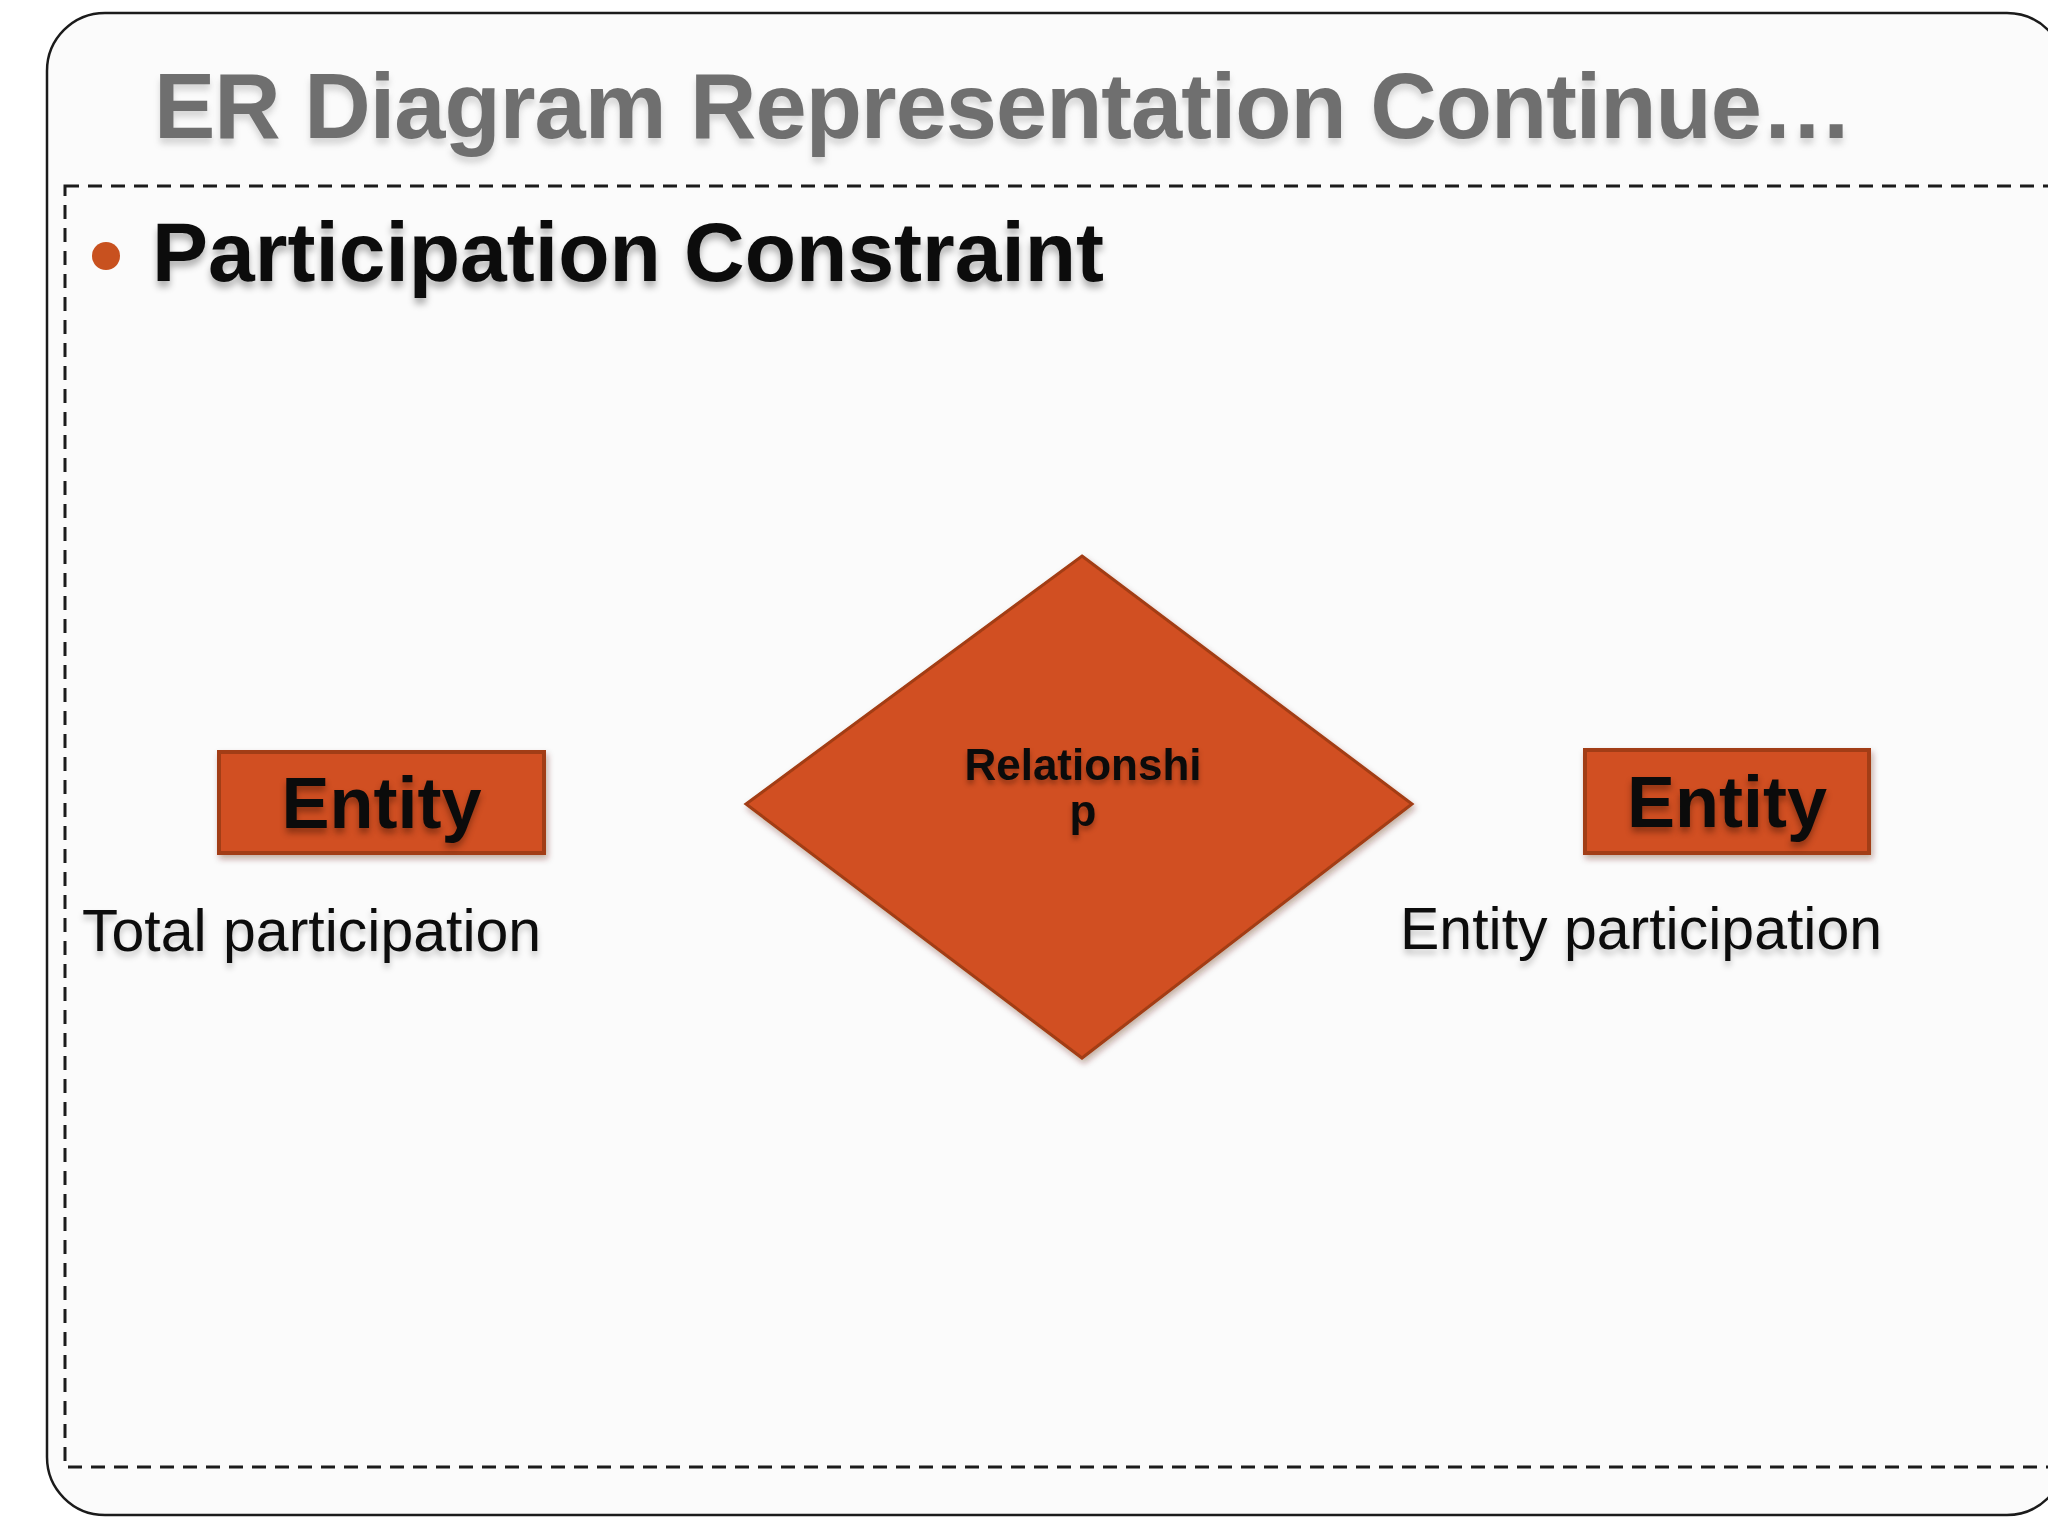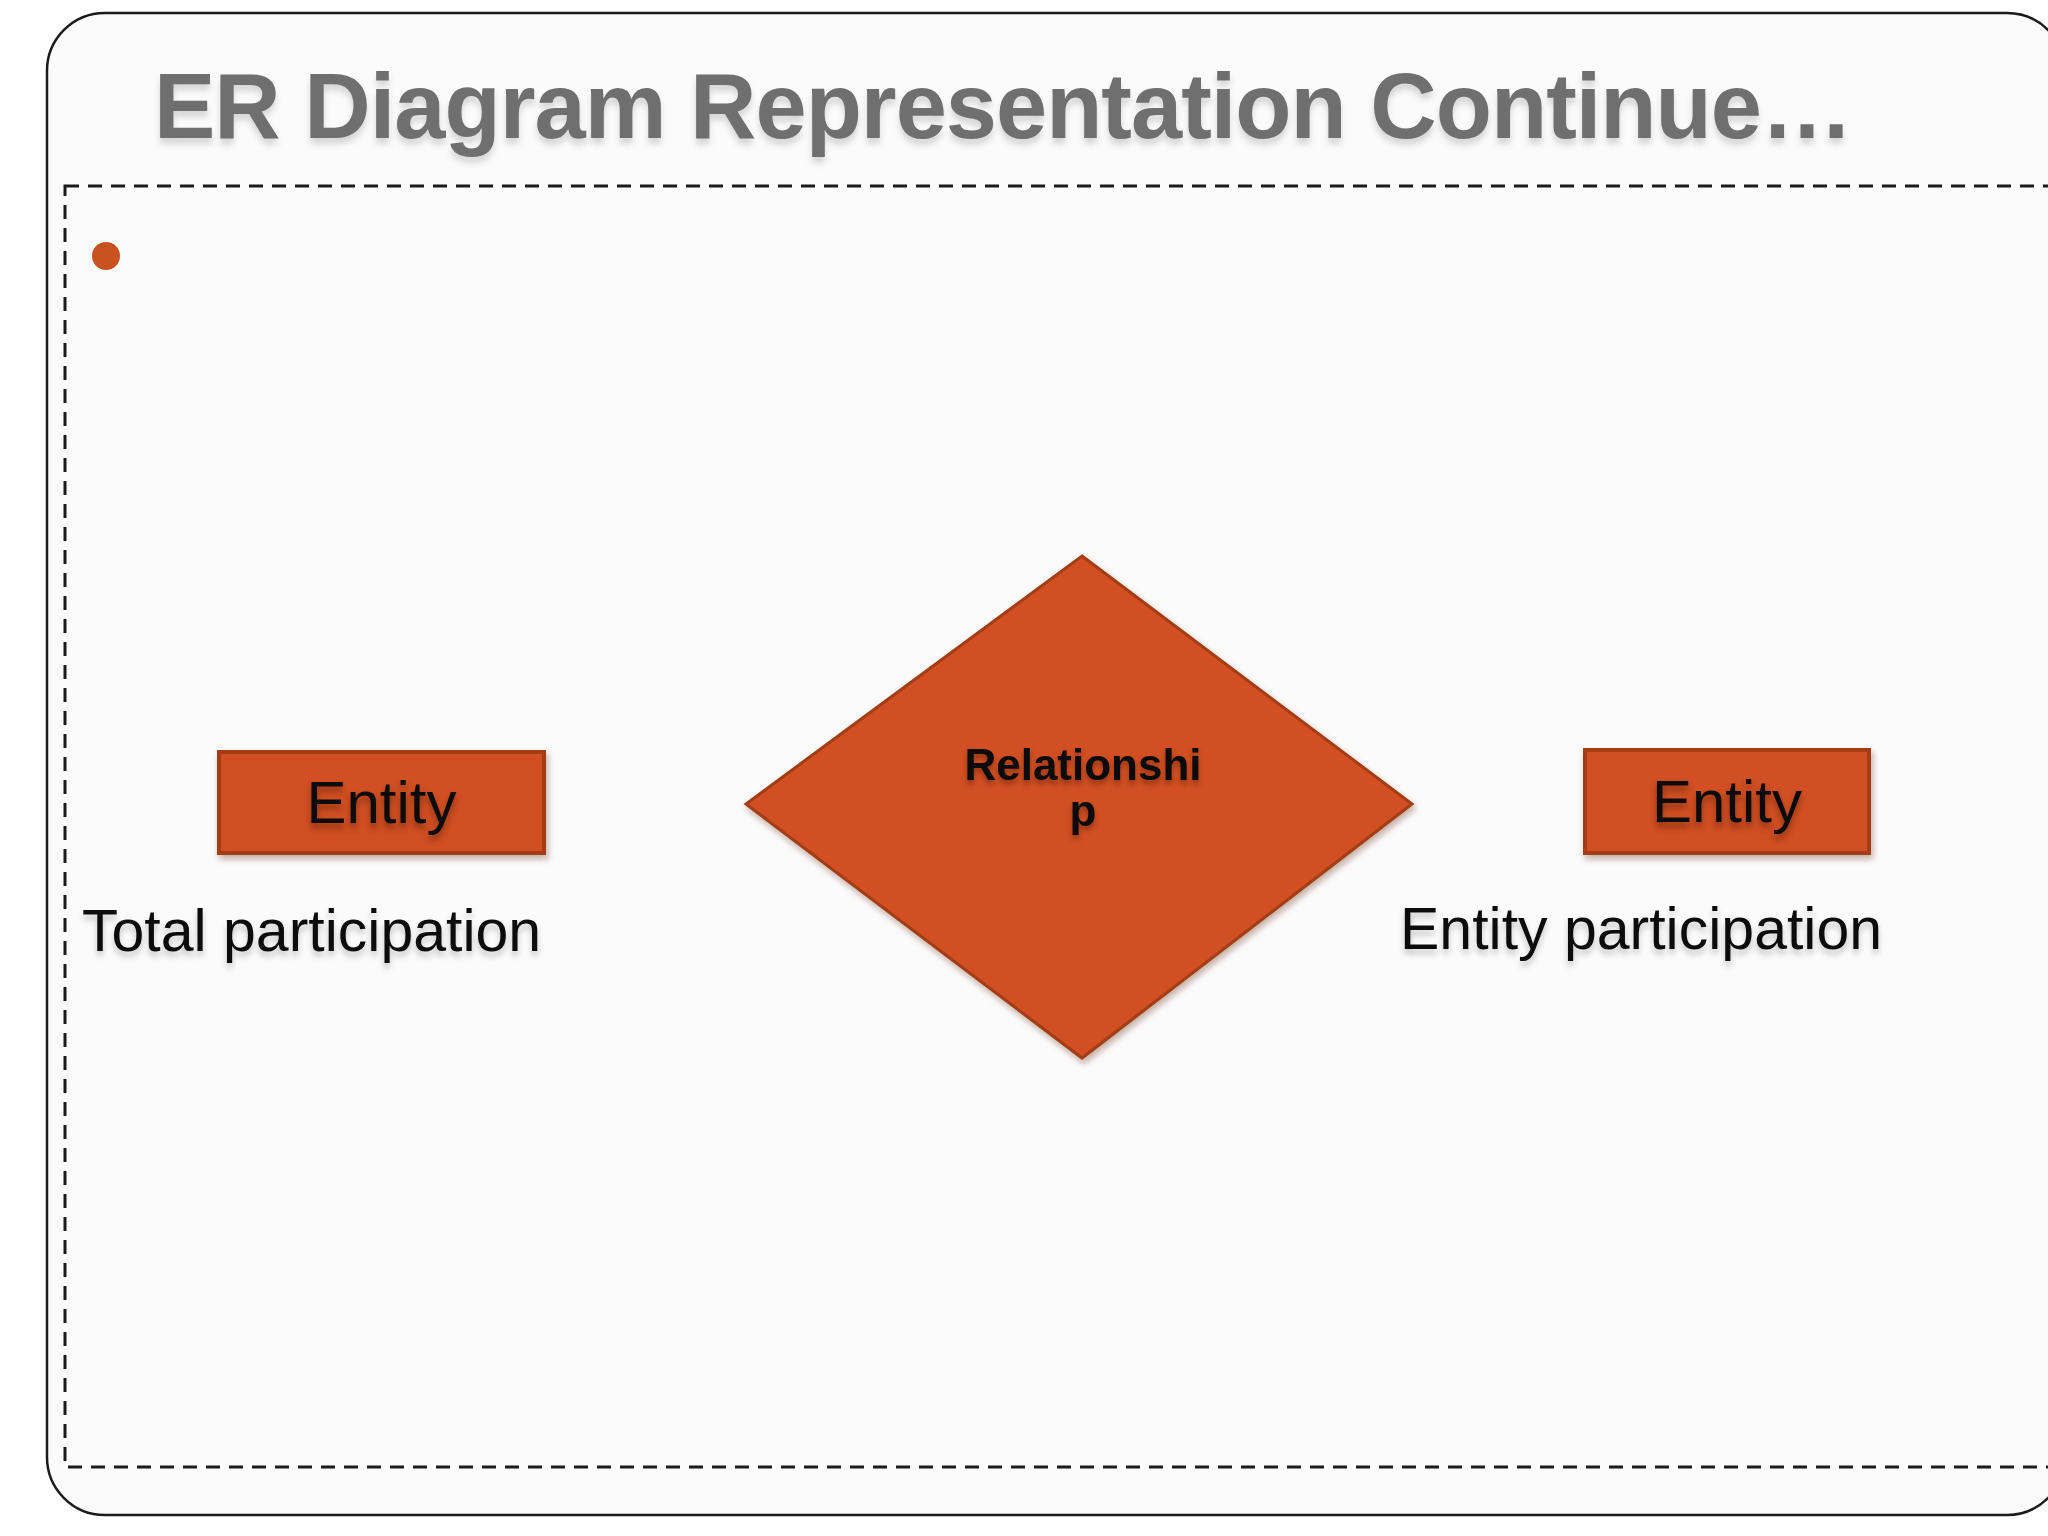--- a/index.html
+++ b/index.html
@@ -19,21 +19,21 @@
     color:#6f6f6f;
     text-shadow:0 6px 6px rgba(120,120,120,0.28);
   }
   .bullet-heading{
     left:120px;top:204px;
     font-size:84px;font-weight:bold;
     text-shadow:0 6px 7px rgba(0,0,0,0.30);
   }
   .entity-label{
     position:absolute;display:flex;align-items:center;justify-content:center;
-    font-size:60px;font-weight:normal;color:#0b0b0b;
+    font-size:72px;font-weight:bold;color:#0b0b0b;
     text-shadow:0 5px 6px rgba(60,20,5,0.45);
   }
   .entity-left{left:187px;top:752px;width:325px;height:101px;}
   .entity-right{left:1553px;top:750px;width:284px;height:103px;}
   .diamond-label{
     position:absolute;left:751px;top:742px;width:600px;
     text-align:center;font-size:44px;font-weight:bold;line-height:1.05;
     color:#0b0b0b;text-shadow:0 4px 5px rgba(60,20,5,0.40);
   }
   .caption{
@@ -71,20 +71,21 @@
 
     <rect x="187" y="752" width="325" height="101" stroke-width="4" filter="url(#shapeShadow)" fill="#d14f20" stroke="#a23c12"></rect>
 
     <rect x="1553" y="750" width="284" height="103" stroke-width="4" filter="url(#shapeShadow)" fill="#d14f20" stroke="#a23c12"></rect>
 
     <polygon points="1050,556 1380,804 1050,1058 714,804" stroke-width="3" filter="url(#shapeShadow)" fill="#d14f20" stroke="#a23c12"></polygon>
   </svg>
 
   <div class="txt title">ER Diagram Representation Continue…</div>
 
+  <div class="txt bullet-heading">Participation Constraint</div>
 
   <div class="entity-label entity-left">Entity</div>
   <div class="entity-label entity-right">Entity</div>
 
   <div class="diamond-label">
     <div>Relationshi</div>
     <div>p</div>
   </div>
 
   <div class="txt caption caption-left">Total participation</div>

